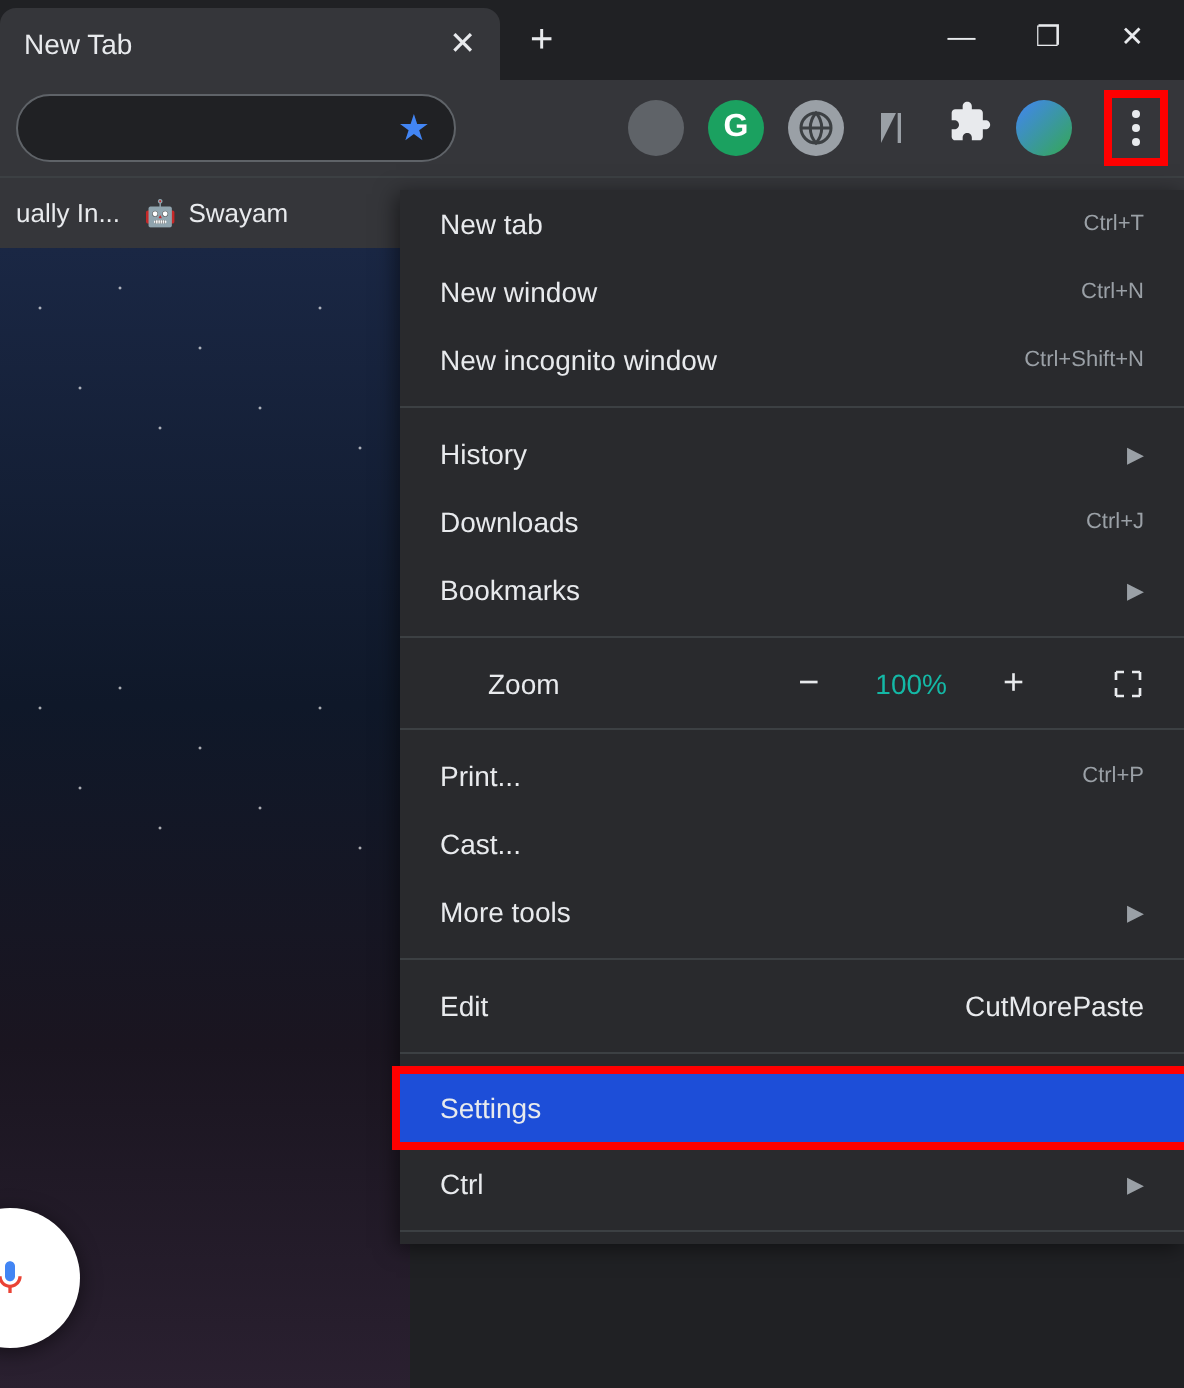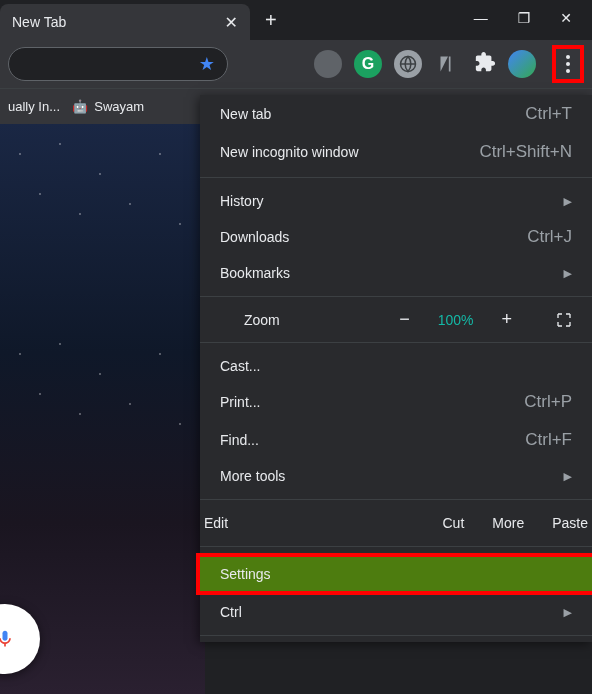--- a/index.html
+++ b/index.html
@@ -213,21 +213,21 @@
       display: flex;
       align-items: center;
       justify-content: space-between;
       padding: 9px 20px;
       color: #e8eaed;
       font-size: 14px;
       cursor: pointer;
     }
     .menu-shortcut {
       color: #9aa0a6;
-      font-size: 17px;
+      font-size: 11px;
     }
     .menu-arrow {
       color: #9aa0a6;
       font-size: 11px;
     }
     .menu-divider {
       height: 1px;
       background: #3c4043;
       margin: 6px 0;
     }
@@ -257,41 +257,40 @@
       color: #14b8a6;
     }
     .fullscreen-icon {
       width: 16px;
       height: 16px;
       margin-left: 16px;
     }
     .edit-row {
       display: flex;
       align-items: center;
-      padding: 9px 4px;
+      padding: 9px 20px;
       color: #e8eaed;
       font-size: 14px;
     }
     .edit-label {
       flex: 1;
     }
     .edit-actions {
       display: flex;
-      gap: 28px;
     }
     .edit-action {
       color: #e8eaed;
       cursor: pointer;
     }
     .highlighted-item {
       border: 4px solid #ff0000;
       margin: 0 -4px;
     }
     .highlighted-item .menu-item {
-      background: #4d7c0f;
+      background: #1d4ed8;
     }
   </style>
 </head>
 <body>
 
 <div class="tab-strip">
   <div class="tab">
     <span>New Tab</span>
     <span class="tab-close">✕</span>
   </div>
@@ -357,20 +356,24 @@
     </svg>
   </div>
 </div>
 
 <div class="dropdown-menu">
   <div class="menu-item">
     <span>New tab</span>
     <span class="menu-shortcut">Ctrl+T</span>
   </div>
   <div class="menu-item">
+    <span>New window</span>
+    <span class="menu-shortcut">Ctrl+N</span>
+  </div>
+  <div class="menu-item">
     <span>New incognito window</span>
     <span class="menu-shortcut">Ctrl+Shift+N</span>
   </div>
   <div class="menu-divider"></div>
   <div class="menu-item">
     <span>History</span>
     <span class="menu-arrow">▶</span>
   </div>
   <div class="menu-item">
     <span>Downloads</span>
@@ -387,29 +390,25 @@
       <span class="zoom-btn">−</span>
       <span class="zoom-value">100%</span>
       <span class="zoom-btn">+</span>
       <svg class="fullscreen-icon" viewBox="0 0 24 24" fill="none" stroke="#e8eaed" stroke-width="2">
         <path d="M3 3h6M3 3v6M21 3h-6M21 3v6M3 21h6M3 21v-6M21 21h-6M21 21v-6"></path>
       </svg>
     </div>
   </div>
   <div class="menu-divider"></div>
   <div class="menu-item">
-    <span>Cast...</span>
-  </div>
-  <div class="menu-item">
     <span>Print...</span>
     <span class="menu-shortcut">Ctrl+P</span>
   </div>
   <div class="menu-item">
-    <span>Find...</span>
-    <span class="menu-shortcut">Ctrl+F</span>
+    <span>Cast...</span>
   </div>
   <div class="menu-item">
     <span>More tools</span>
     <span class="menu-arrow">▶</span>
   </div>
   <div class="menu-divider"></div>
   <div class="edit-row">
     <span class="edit-label">Edit</span>
     <div class="edit-actions">
       <span class="edit-action">Cut</span>

